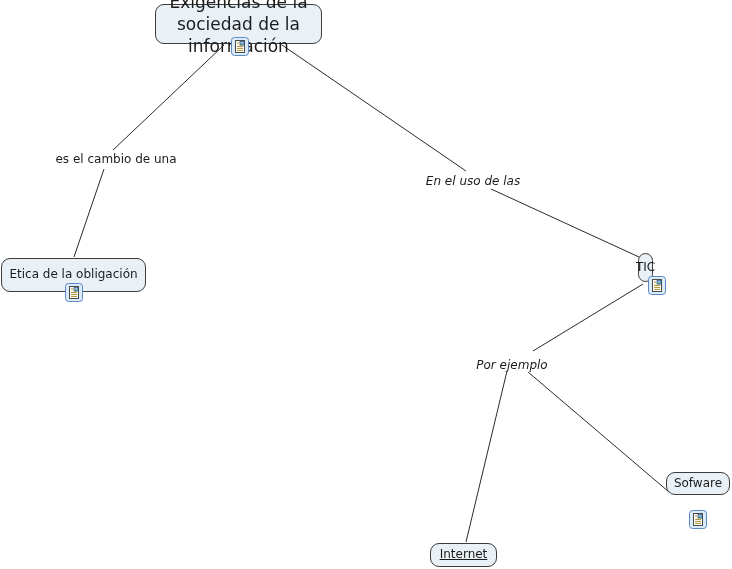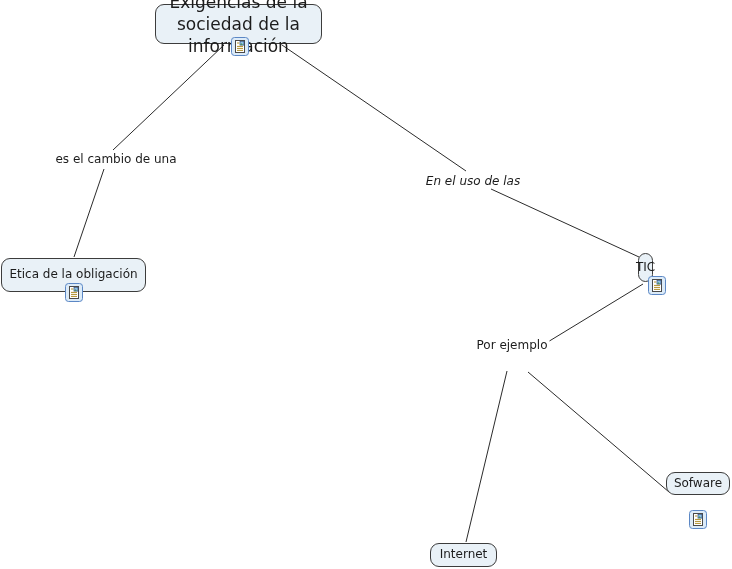--- a/index.html
+++ b/index.html
@@ -77,27 +77,27 @@
   </div>
 
   <div class="concept" style="left:638px;top:253px;width:15px;height:29px;">
     <span>TIC</span>
   </div>
 
   <div class="concept" style="left:666px;top:472px;width:64px;height:23px;">
     <span>Sofware</span>
   </div>
 
-  <div class="concept" style="left:430px;top:543px;width:67px;height:24px;">
+  <div class="concept" style="left:430px;top:543px;width:67px;height:24px;text-decoration:underline;">
     <span>Internet</span>
   </div>
 
   <span class="link-label" style="left:116px;top:152px;">es el cambio de una</span>
   <span class="link-label" style="left:473px;top:174px;font-style:italic;">En el uso de las</span>
-  <span class="link-label" style="left:512px;top:338px;">Por ejemplo</span>
+  <span class="link-label" style="left:512px;top:358px;font-style:italic;">Por ejemplo</span>
 
   <span class="resource-icon" style="left:231px;top:37px;">
     <svg width="18" height="19" viewBox="0 0 18 19">
       <rect x="0.5" y="0.5" width="17" height="18" rx="3" class="icon-bg"></rect>
       <rect x="4.5" y="3.5" width="9" height="12" fill="#ffffff" stroke="#4a4a4a" stroke-width="1"></rect>
       <rect x="9" y="4.5" width="4" height="3.6" fill="#8fc1e8" stroke="#2f4f7f" stroke-width="0.7"></rect>
       <path d="M9.2 7.8 l1.4-1.6 1.3 1.6z" fill="#3f8f3f"></path>
       <line x1="6" y1="6" x2="8.3" y2="6" stroke="#b08f28" stroke-width="1"></line>
       <line x1="6" y1="9.4" x2="12" y2="9.4" stroke="#b08f28" stroke-width="1"></line>
       <line x1="6" y1="11.4" x2="12" y2="11.4" stroke="#b08f28" stroke-width="1"></line>

